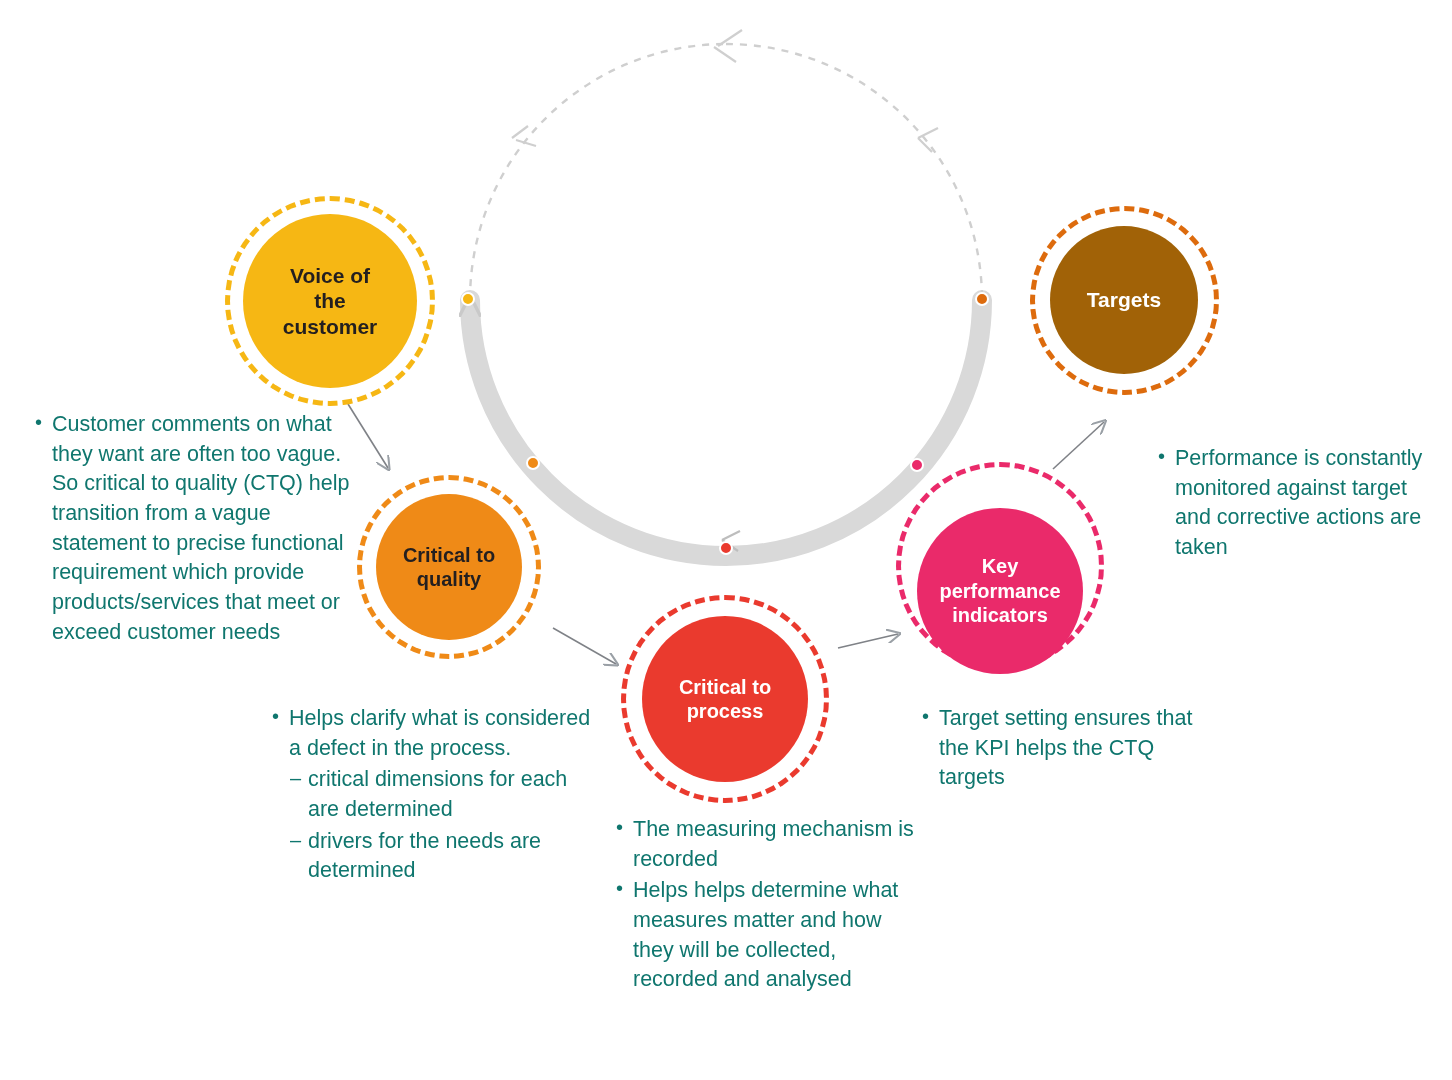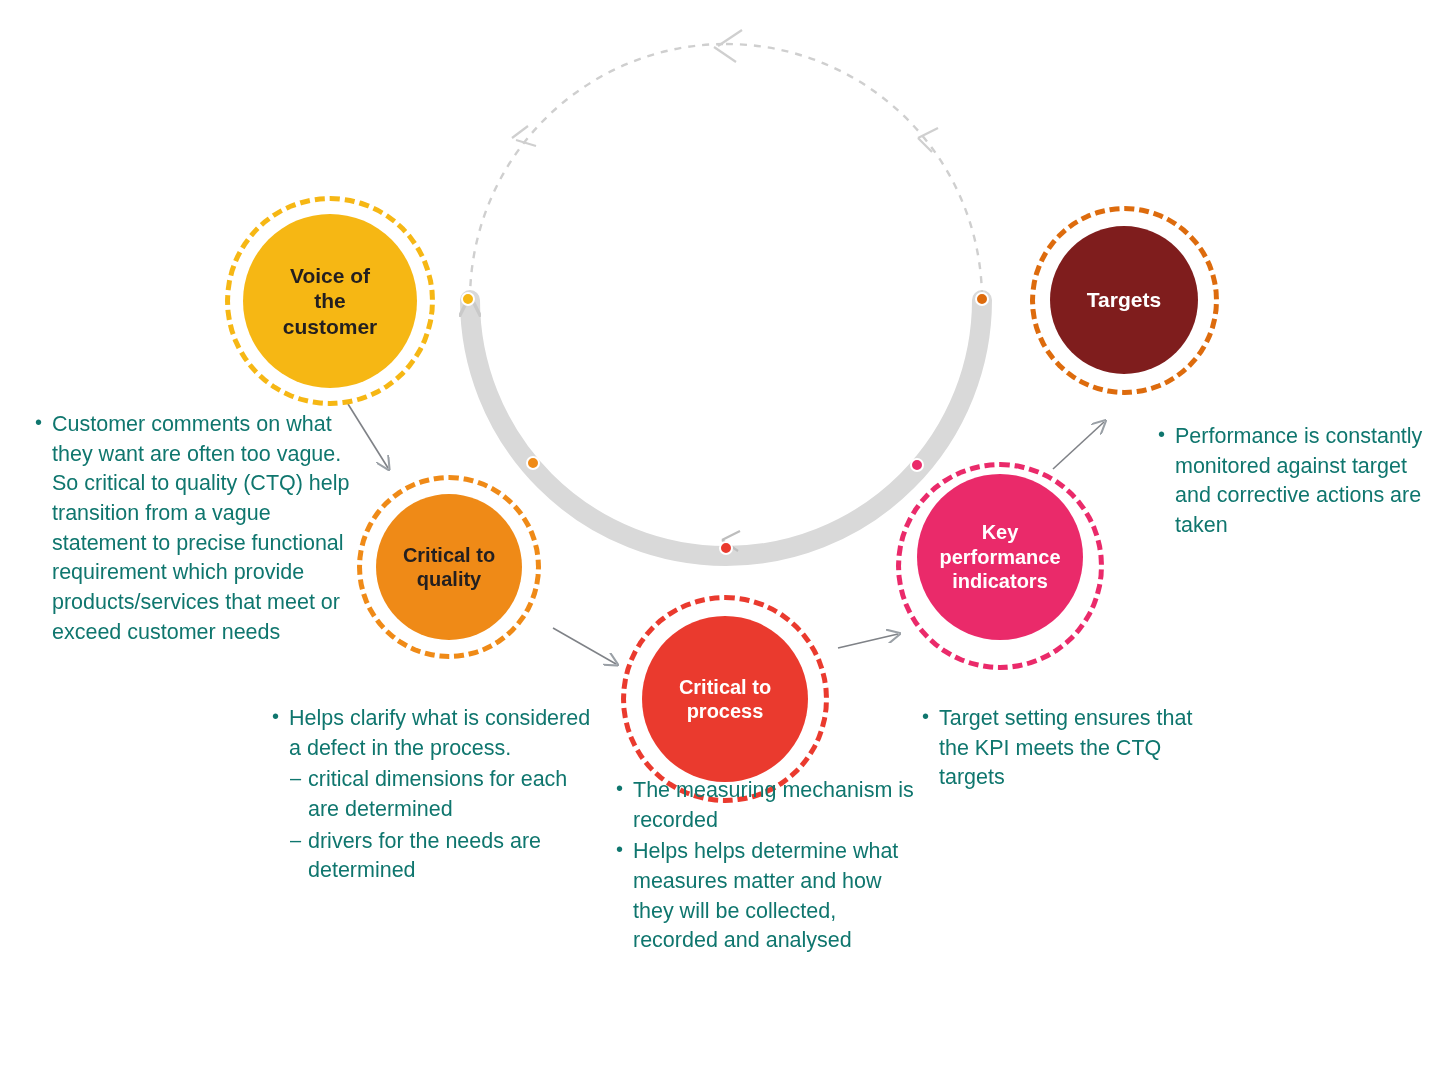--- a/index.html
+++ b/index.html
@@ -86,35 +86,35 @@
     background: #ea3a2e;
     font-size: 20px;
     color: #ffffff;
   }
   #ring-ctp {
     left: 621px; top: 595px;
     width: 208px; height: 208px;
     border: 5px dashed #ea3a2e;
   }
   #node-kpi {
-    left: 917px; top: 474px;
+    left: 917px; top: 508px;
     width: 166px; height: 166px;
     background: #ea2a6a;
     font-size: 20px;
     color: #ffffff;
   }
   #ring-kpi {
     left: 896px; top: 462px;
     width: 208px; height: 208px;
     border: 5px dashed #ea2a6a;
   }
   #node-targets {
     left: 1050px; top: 226px;
     width: 148px; height: 148px;
-    background: #7f1d1d;
+    background: #a16207;
     font-size: 21px;
     color: #ffffff;
   }
   #ring-targets {
     left: 1030px; top: 206px;
     width: 189px; height: 189px;
     border: 5px dashed #dd6b0d;
   }
 
   
@@ -148,23 +148,23 @@
   }
   .textblock ul.dashes li::before {
     content: "\2013";
     left: 0px;
     top: 0px;
     font-size: 20px;
   }
 
   #tb-voc { left: 34px; top: 410px; width: 330px; }
   #tb-ctq { left: 271px; top: 704px; width: 320px; }
-  #tb-ctp { left: 615px; top: 776px; width: 300px; }
+  #tb-ctp { left: 615px; top: 815px; width: 300px; }
   #tb-kpi { left: 921px; top: 704px; width: 290px; }
-  #tb-targets { left: 1157px; top: 422px; width: 280px; }
+  #tb-targets { left: 1157px; top: 444px; width: 280px; }
 </style>
 </head>
 <body>
 
 <div id="canvas">
 
   <svg class="svg-layer" viewBox="0 0 1452 1080">
     <defs>
       <marker id="arrowGray" markerWidth="9" markerHeight="9" refX="7" refY="4.5" orient="auto">
         <path d="M0,0 L9,4.5 L0,9" fill="none" stroke="#9aa0a6" stroke-width="1.3"></path>
@@ -245,21 +245,21 @@
 
   <div class="textblock" id="tb-ctp">
     <ul>
       <li>The measuring mechanism is recorded</li>
       <li>Helps helps determine what measures matter and how they will be collected, recorded and analysed</li>
     </ul>
   </div>
 
   <div class="textblock" id="tb-kpi">
     <ul>
-      <li>Target setting ensures that the KPI meets the CTQ targets</li>
+      <li>Target setting ensures that the KPI helps the CTQ targets</li>
     </ul>
   </div>
 
   <div class="textblock" id="tb-targets">
     <ul>
       <li>Performance is constantly monitored against target and corrective actions are taken</li>
     </ul>
   </div>
 
 </div>

